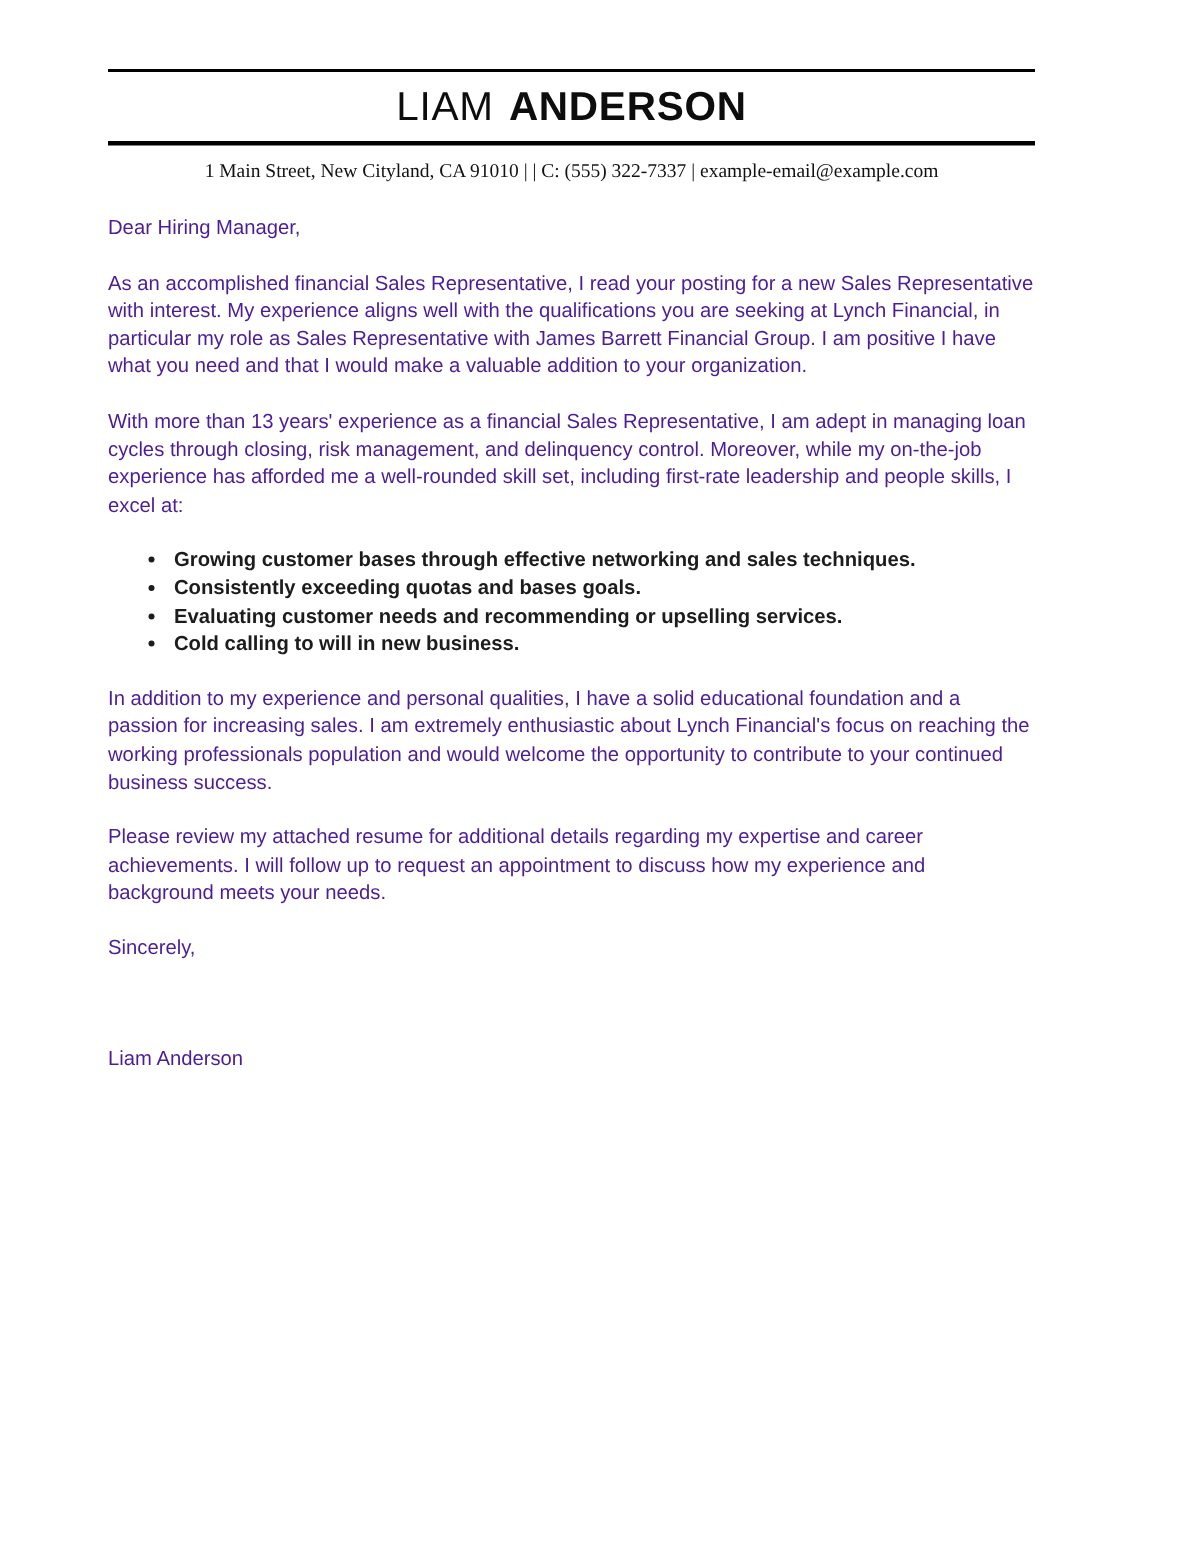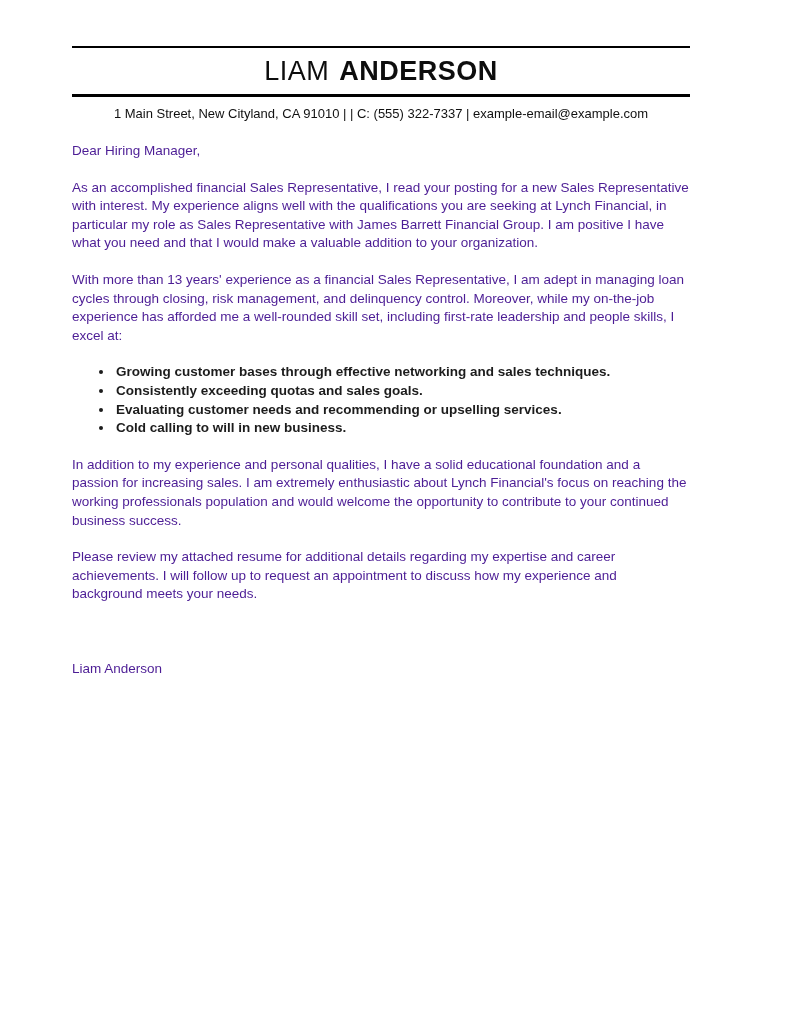--- a/index.html
+++ b/index.html
@@ -37,20 +37,21 @@
     white-space: nowrap;
   }
   .name-first { font-weight: 400; }
   .name-last  { font-weight: 700; margin-left: 10px; }
   .contact-line {
     text-align: center;
     font-size: 13px;
     margin-top: 9px;
     color: #111111;
     white-space: nowrap;
+    font-family: Liberation Serif, serif;
   }
   .body-text {
     font-size: 13.5px;
     line-height: 18.6px;
     color: #4c1d95;
   }
   .salutation { margin-top: 21px; }
   .para { margin-top: 18px; }
   ul.bullet-list {
     margin-top: 18px;
@@ -82,26 +83,27 @@
   <div class="contact-line">1 Main Street, New Cityland, CA 91010 | | C: (555) 322-7337 | example-email@example.com</div>
 
   <div class="body-text salutation">Dear Hiring Manager,</div>
 
   <div class="body-text para">As an accomplished financial Sales Representative, I read your posting for a new Sales Representative with interest. My experience aligns well with the qualifications you are seeking at Lynch Financial, in particular my role as Sales Representative with James Barrett Financial Group. I am positive I have what you need and that I would make a valuable addition to your organization.</div>
 
   <div class="body-text para">With more than 13 years' experience as a financial Sales Representative, I am adept in managing loan cycles through closing, risk management, and delinquency control. Moreover, while my on-the-job experience has afforded me a well-rounded skill set, including first-rate leadership and people skills, I excel at:</div>
 
   <ul class="bullet-list">
     <li>Growing customer bases through effective networking and sales techniques.</li>
-    <li>Consistently exceeding quotas and sales goals.</li>
+    <li>Consistently exceeding quotas and bases goals.</li>
     <li>Evaluating customer needs and recommending or upselling services.</li>
     <li>Cold calling to will in new business.</li>
   </ul>
 
   <div class="body-text para">In addition to my experience and personal qualities, I have a solid educational foundation and a passion for increasing sales. I am extremely enthusiastic about Lynch Financial's focus on reaching the working professionals population and would welcome the opportunity to contribute to your continued business success.</div>
 
   <div class="body-text para">Please review my attached resume for additional details regarding my expertise and career achievements. I will follow up to request an appointment to discuss how my experience and background meets your needs.</div>
 
 
+  <div class="body-text valediction">Sincerely,</div>
 
   <div class="body-text signature">Liam Anderson</div>
 
 </div>
 
 </body></html>

